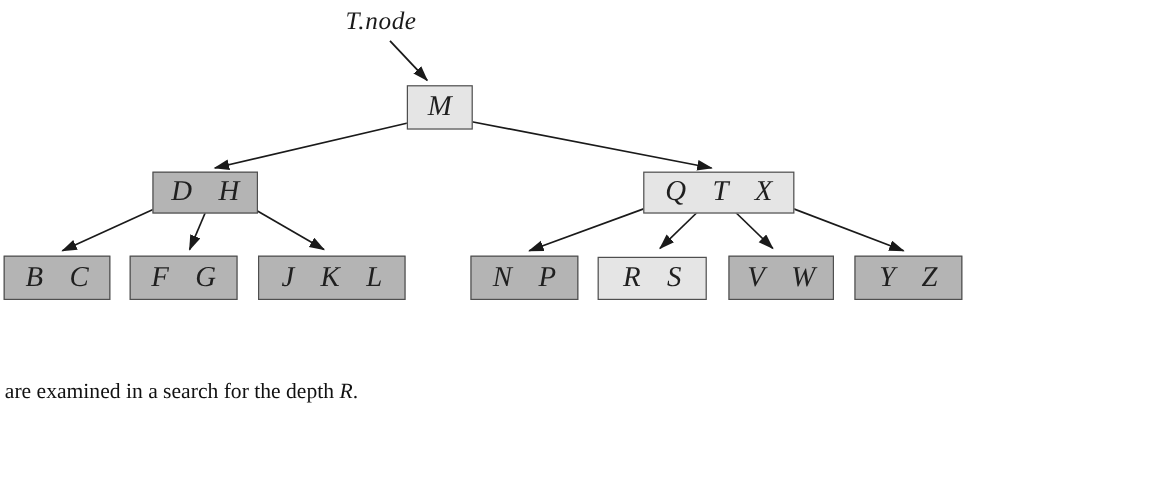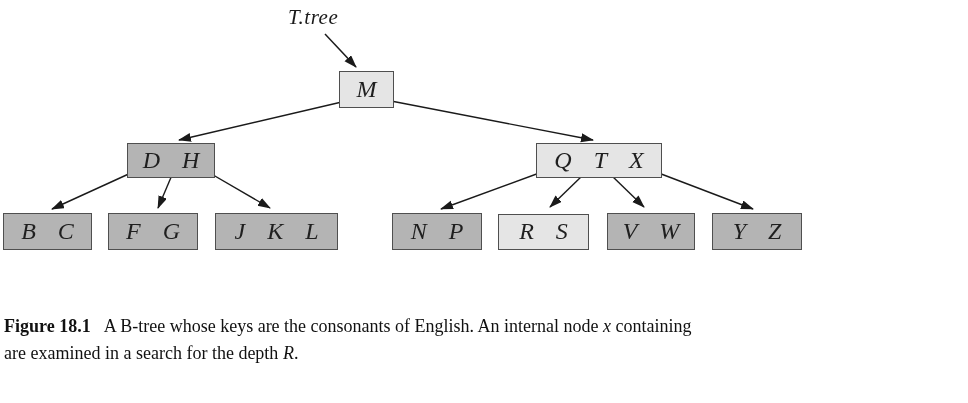--- a/index.html
+++ b/index.html
@@ -83,21 +83,21 @@
       <line x1="391" y1="101" x2="593" y2="140" stroke="#1a1a1a" stroke-width="1.4" marker-end="url(#arrow)"></line>
       <line x1="133" y1="172" x2="52" y2="209" stroke="#1a1a1a" stroke-width="1.4" marker-end="url(#arrow)"></line>
       <line x1="172" y1="175" x2="158" y2="208" stroke="#1a1a1a" stroke-width="1.4" marker-end="url(#arrow)"></line>
       <line x1="208" y1="172" x2="270" y2="208" stroke="#1a1a1a" stroke-width="1.4" marker-end="url(#arrow)"></line>
       <line x1="542" y1="172" x2="441" y2="209" stroke="#1a1a1a" stroke-width="1.4" marker-end="url(#arrow)"></line>
       <line x1="583" y1="175" x2="550" y2="207" stroke="#1a1a1a" stroke-width="1.4" marker-end="url(#arrow)"></line>
       <line x1="611" y1="175" x2="644" y2="207" stroke="#1a1a1a" stroke-width="1.4" marker-end="url(#arrow)"></line>
       <line x1="656" y1="172" x2="753" y2="209" stroke="#1a1a1a" stroke-width="1.4" marker-end="url(#arrow)"></line>
     </svg>
 
-    <div class="root-label">T.tree</div>
+    <div class="root-label">T.node</div>
 
     <div class="node light" style="left:339px; top:71px; width:55px; height:37px;">
       <span class="key">M</span>
     </div>
 
     <div class="node dark" style="left:127px; top:143px; width:88px; height:35px;">
       <span class="key">D</span>
       <span class="key">H</span>
     </div>
 
@@ -139,16 +139,15 @@
     </div>
 
     <div class="node dark" style="left:712px; top:213px; width:90px; height:37px;">
       <span class="key">Y</span>
       <span class="key">Z</span>
     </div>
 
   </div>
 
   <div class="caption">
-    <span class="cap-line"><span class="cap-label">Figure 18.1</span><span>A B-tree whose keys are the consonants of English.  An internal node </span><span class="it">x</span><span> containing</span></span>
     <span class="cap-line"><span>are examined in a search for the depth </span><span class="it">R</span><span>.</span></span>
   </div>
 </div>
 
 </body></html>

